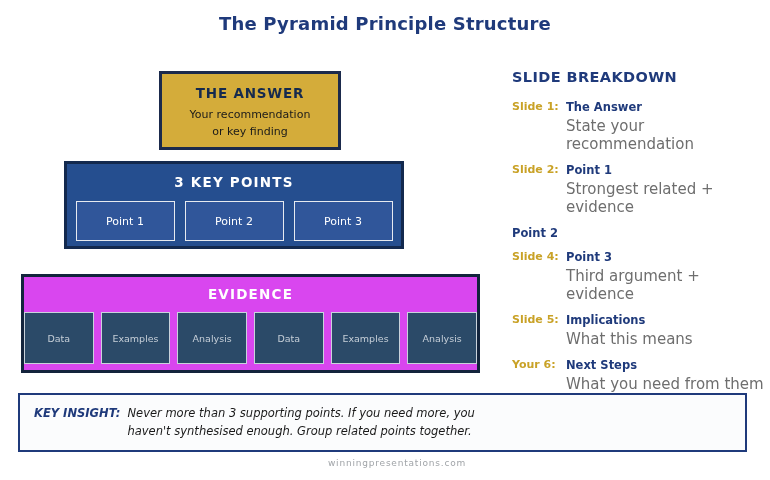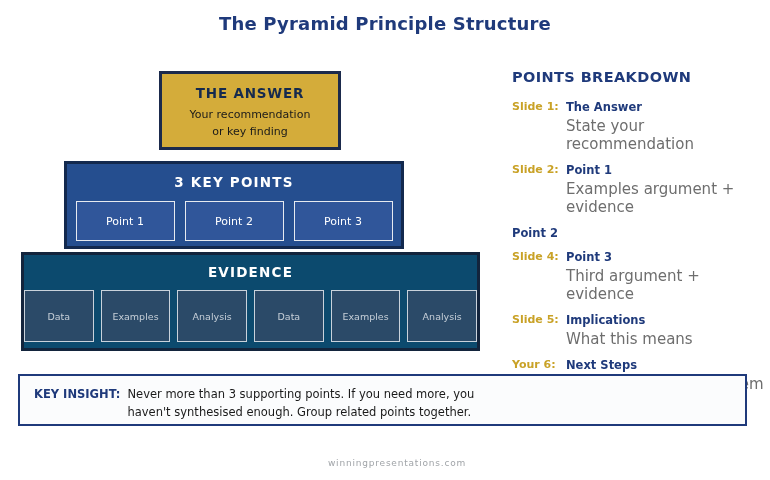--- a/index.html
+++ b/index.html
@@ -22,41 +22,42 @@
     position:absolute;left:64px;top:161px;width:334px;height:82px;
     background:#254E8F;border:3px solid #13294E;
   }
   .keypoints-heading{margin-top:10px;text-align:center;font-size:13.5px;font-weight:bold;color:#ffffff;letter-spacing:1.2px;}
   .keypoints-row{display:flex;justify-content:center;gap:10px;margin-top:11px;}
   .point-box{
     width:97px;height:38px;background:#30569A;border:1.5px solid #E6EAF0;
     color:#ffffff;font-size:11px;display:flex;align-items:center;justify-content:center;
   }
   .evidence-box{
-    position:absolute;left:21px;top:252px;width:453px;height:93px;
-    background:#0c4a6e;border:3px solid #13243C;
+    position:absolute;left:21px;top:274px;width:453px;height:93px;
+    background:#d946ef;border:3px solid #13243C;
   }
   .evidence-heading{margin-top:9px;text-align:center;font-size:13.5px;font-weight:bold;color:#ffffff;letter-spacing:1.2px;}
-  .evidence-row{display:flex;justify-content:space-between;gap:7px;margin-top:10px;}
+  .evidence-row{display:flex;justify-content:center;gap:7px;margin-top:10px;}
   .evidence-cell{
     width:68px;height:50px;background:#2B4A68;border:1px solid #C9D2DB;
     color:#C6CFD8;font-size:9.5px;display:flex;align-items:center;justify-content:center;
   }
   
   .breakdown{position:absolute;left:512px;top:69px;width:252px;}
   .breakdown-heading{font-size:14.5px;font-weight:bold;color:#1F3A7B;letter-spacing:0.4px;margin-bottom:15px;}
   .slide-item{display:flex;margin-bottom:10px;}
   .slide-label{width:54px;flex-shrink:0;font-size:11px;font-weight:bold;color:#C9A227;}
   .slide-title{font-size:11.5px;font-weight:bold;color:#1F3A7B;}
   .slide-desc{font-size:15px;color:#6E6E6E;margin-top:3px;}
   
   .insight-box{
-    position:absolute;left:18px;top:374px;width:729px;height:52px;box-sizing:border-box;
+    position:absolute;left:18px;top:393px;width:729px;height:59px;box-sizing:border-box;
     background:#FBFCFD;border:2.5px solid #1F3A7B;display:flex;align-items:flex-start;
     padding:10px 0 0 14px;
+    font-style:italic;
   }
   .insight-label{font-size:11.5px;font-weight:bold;color:#1F3A7B;white-space:nowrap;margin-right:7px;line-height:1.5;}
   .insight-text{font-size:11.5px;color:#1A1A1A;line-height:1.55;max-width:382px;}
   
   .footer{
     position:absolute;left:12px;top:458px;width:770px;text-align:center;
     font-size:9px;color:#A0A4A8;letter-spacing:0.8px;
   }
 </style>
 </head>
@@ -89,35 +90,35 @@
       <div class="evidence-cell">Data</div>
       <div class="evidence-cell">Examples</div>
       <div class="evidence-cell">Analysis</div>
       <div class="evidence-cell">Data</div>
       <div class="evidence-cell">Examples</div>
       <div class="evidence-cell">Analysis</div>
     </div>
   </div>
 
   <div class="breakdown">
-    <div class="breakdown-heading">POINTS BREAKDOWN</div>
+    <div class="breakdown-heading">SLIDE BREAKDOWN</div>
 
     <div class="slide-item">
       <div class="slide-label">Slide 1:</div>
       <div>
         <div class="slide-title">The Answer</div>
         <div class="slide-desc">State your recommendation</div>
       </div>
     </div>
 
     <div class="slide-item">
       <div class="slide-label">Slide 2:</div>
       <div>
         <div class="slide-title">Point 1</div>
-        <div class="slide-desc">Examples argument + evidence</div>
+        <div class="slide-desc">Strongest related + evidence</div>
       </div>
     </div>
 
     <div class="slide-item">
       <div>
         <div class="slide-title">Point 2</div>
       </div>
     </div>
 
     <div class="slide-item">

